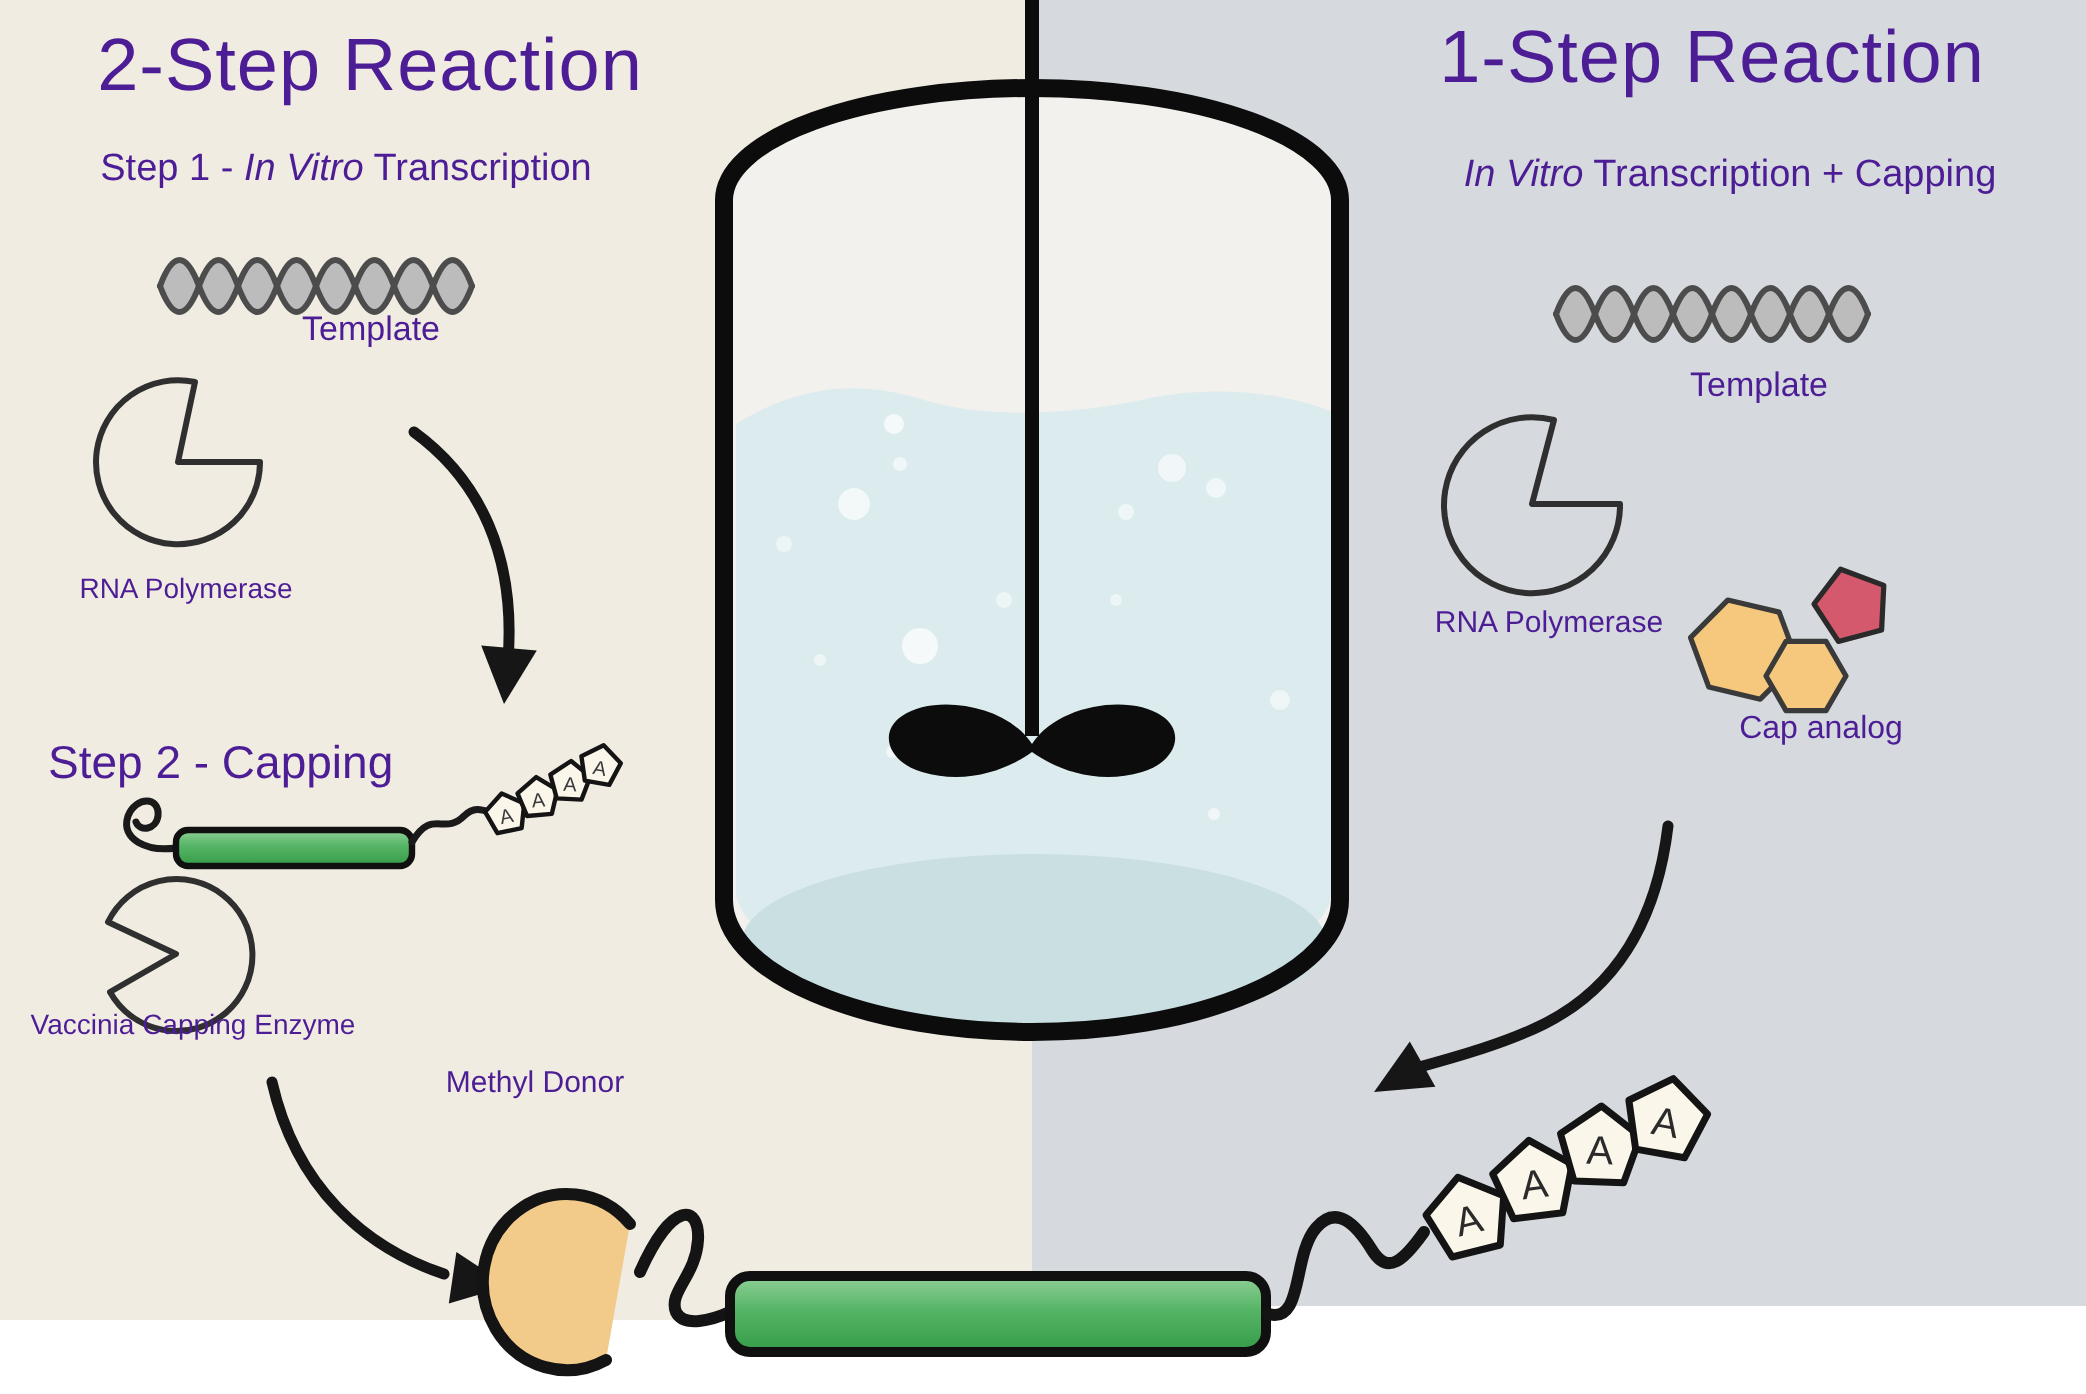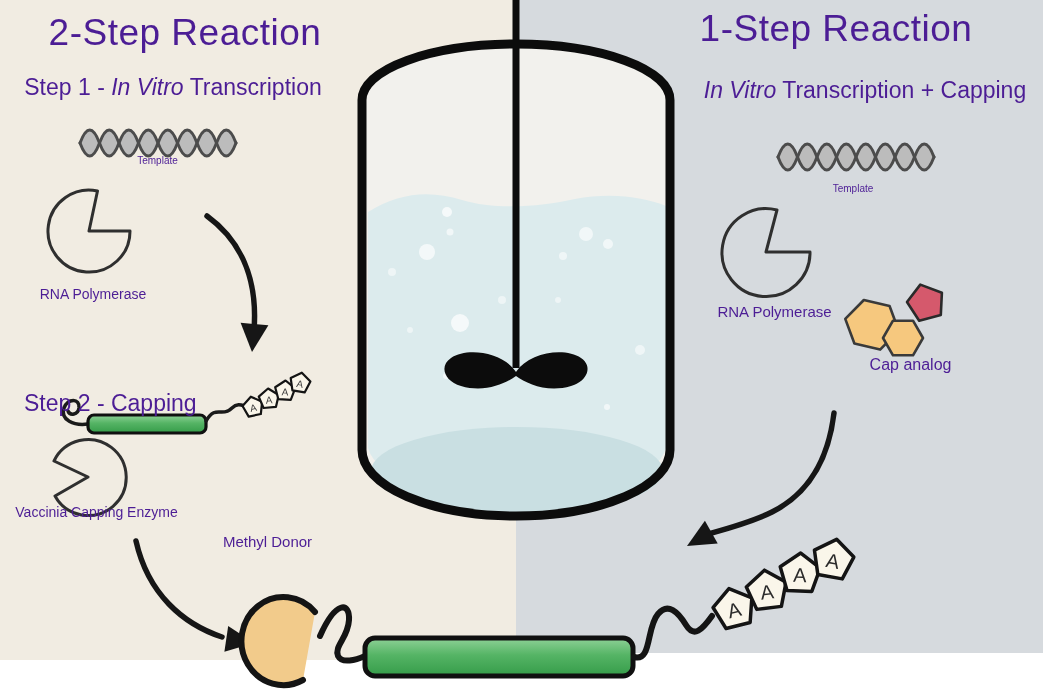--- a/index.html
+++ b/index.html
@@ -3,24 +3,24 @@
 <meta charset="utf-8">
 <style>
   html,body{margin:0;padding:0;background:#ffffff;}
   #stage{
     position:relative;width:1043px;height:697px;overflow:hidden;
     background:#ffffff;font-family:"Liberation Sans",sans-serif;color:#1e1e1e;
   }
   #art{position:absolute;left:0;top:0;}
   .lbl{position:absolute;text-align:center;line-height:1.15;white-space:nowrap;color:#4c1d95;}
   .title{font-size:37px;letter-spacing:.5px;}
-  .subtitle{font-size:23px;}
-  .heading2{font-size:23px;text-align:left;margin-top:22px;}
+  .subtitle{font-size:19px;}
+  .heading2{font-size:23px;text-align:left;}
   .small-lbl{font-size:14px;}
-  .tiny-lbl{font-size:10px;}
+  .tiny-lbl{font-size:17px;text-align:right;}
   .it{font-style:italic;}
 </style>
 </head>
 <body>
 
 <div id="stage">
 
 <svg id="art" width="1043" height="697" viewBox="0 0 1043 697">
   <defs>
     <linearGradient id="rodGrad" x1="0" y1="0" x2="0" y2="1">
@@ -147,21 +147,21 @@
 <div class="lbl tiny-lbl" style="left:95px;top:155px;width:125px;">Template</div>
 
 <div class="lbl small-lbl" style="left:13px;top:286px;width:160px;">RNA Polymerase</div>
 
 <div class="lbl heading2" style="left:24px;top:368px;width:220px;">Step 2 - Capping</div>
 
 <div class="lbl small-lbl" style="left:4px;top:504px;width:185px;">Vaccinia Capping Enzyme</div>
 
 <div class="lbl" style="left:215px;top:533px;width:105px;font-size:15px;">Methyl Donor</div>
 
-<div class="lbl title" style="left:677px;top:8px;width:318px;">1-Step Reaction</div>
+<div class="lbl title" style="left:697px;top:8px;width:318px;">1-Step Reaction</div>
 
 <div class="lbl subtitle" style="left:700px;top:77px;width:330px;"><span class="it">In Vitro</span><span> Transcription + Capping</span></div>
 
 <div class="lbl tiny-lbl" style="left:792px;top:183px;width:122px;">Template</div>
 
 <div class="lbl" style="left:692px;top:303px;width:165px;font-size:15px;">RNA Polymerase</div>
 
 <div class="lbl" style="left:848px;top:356px;width:125px;font-size:16px;">Cap analog</div>
 
 </div>

